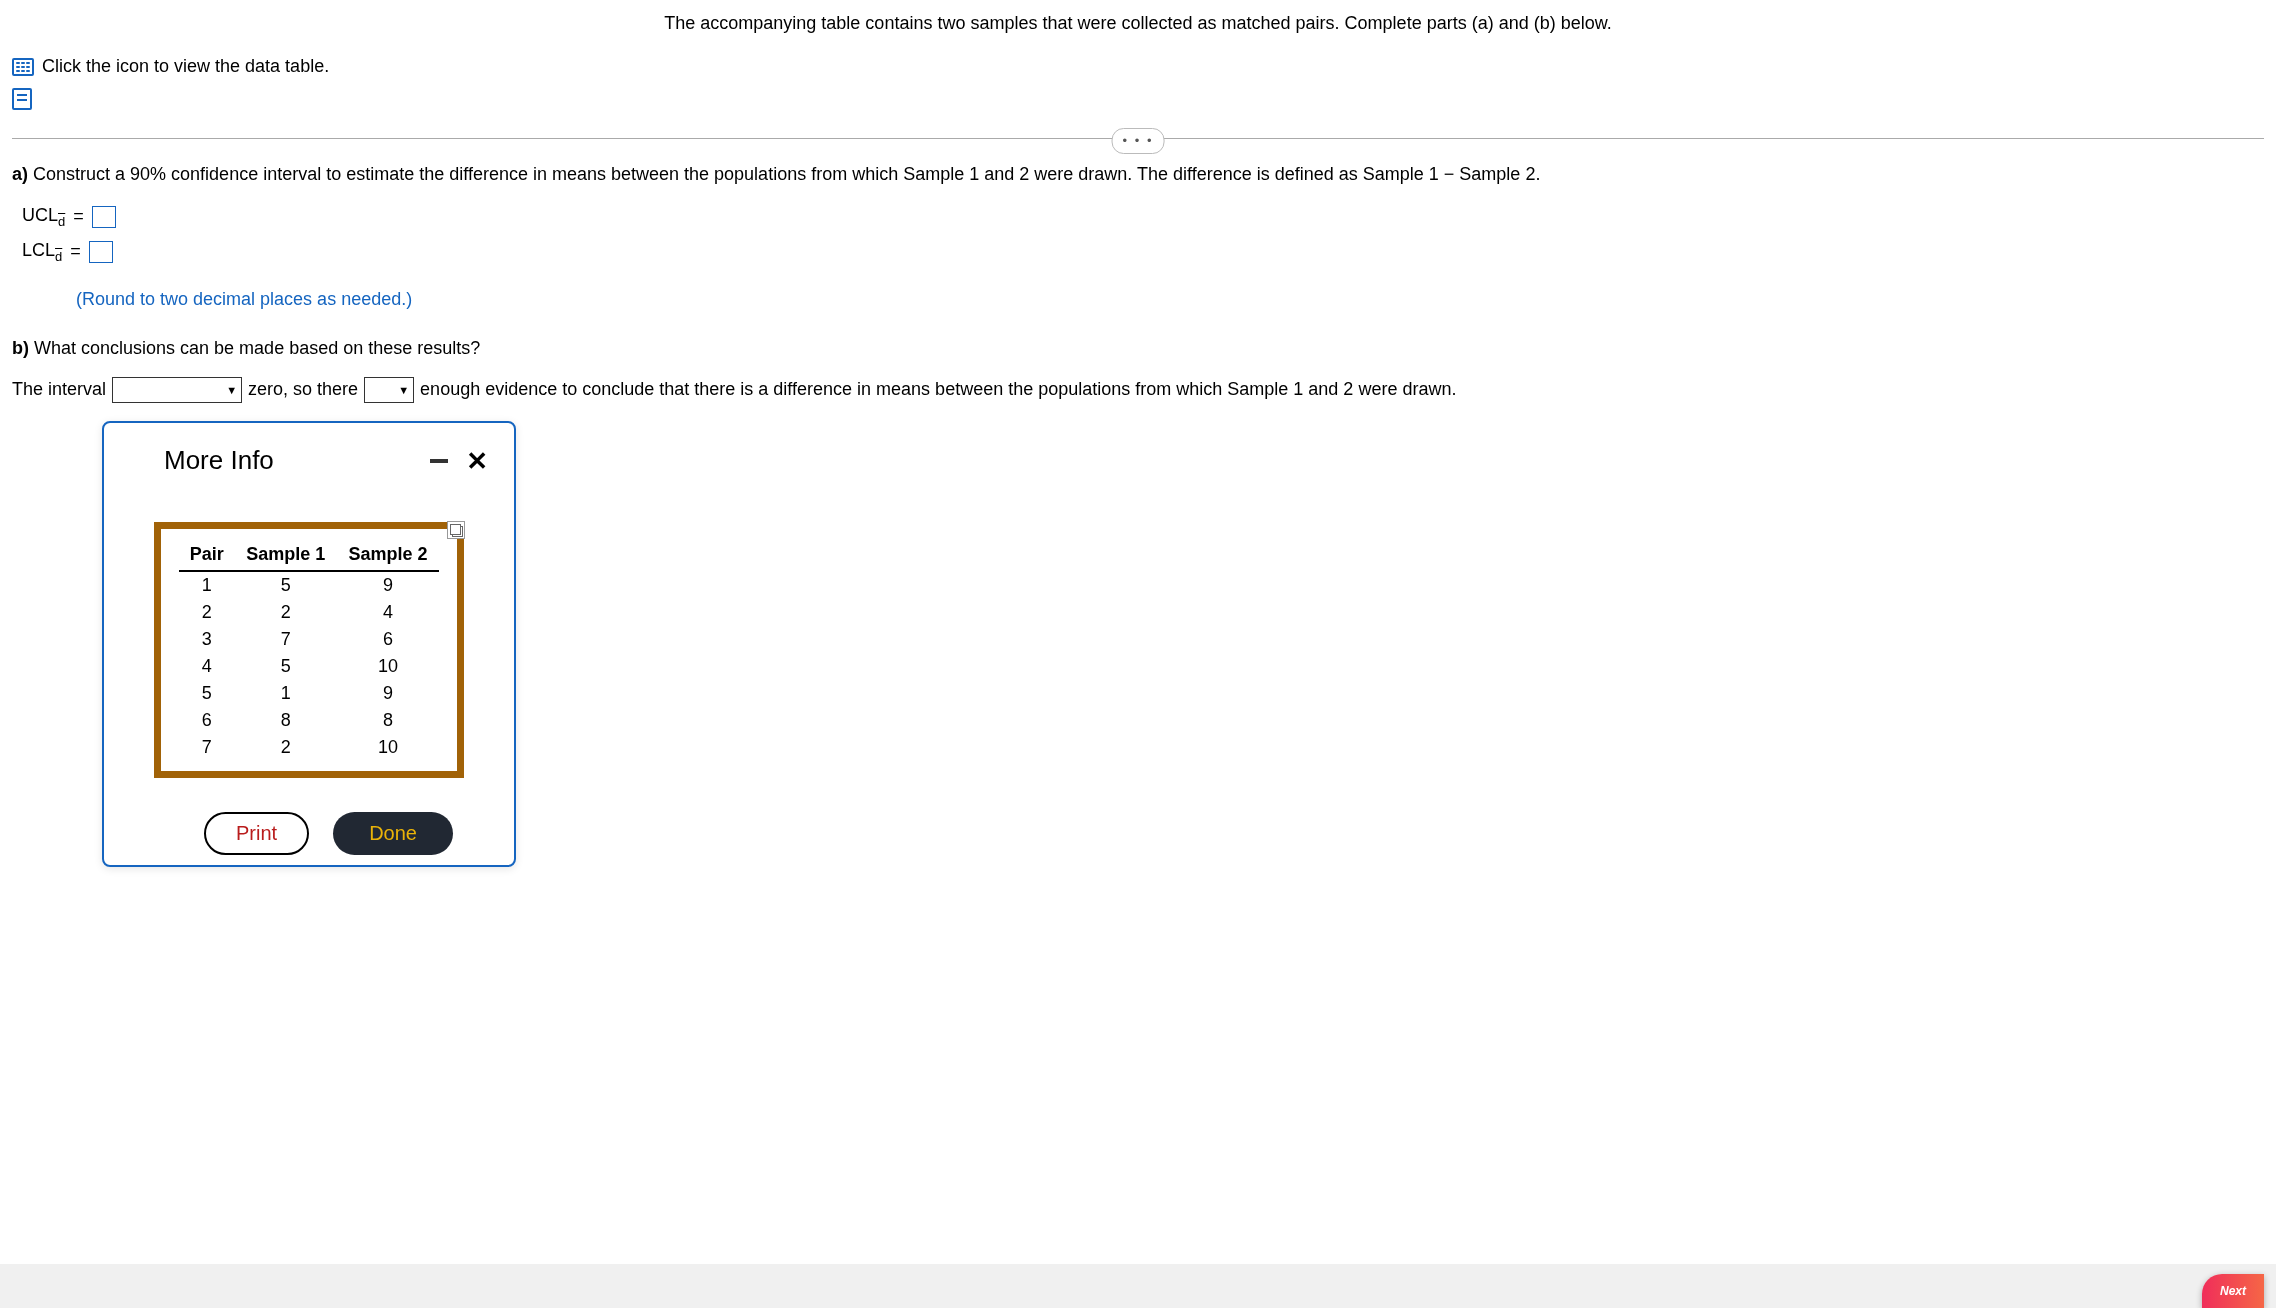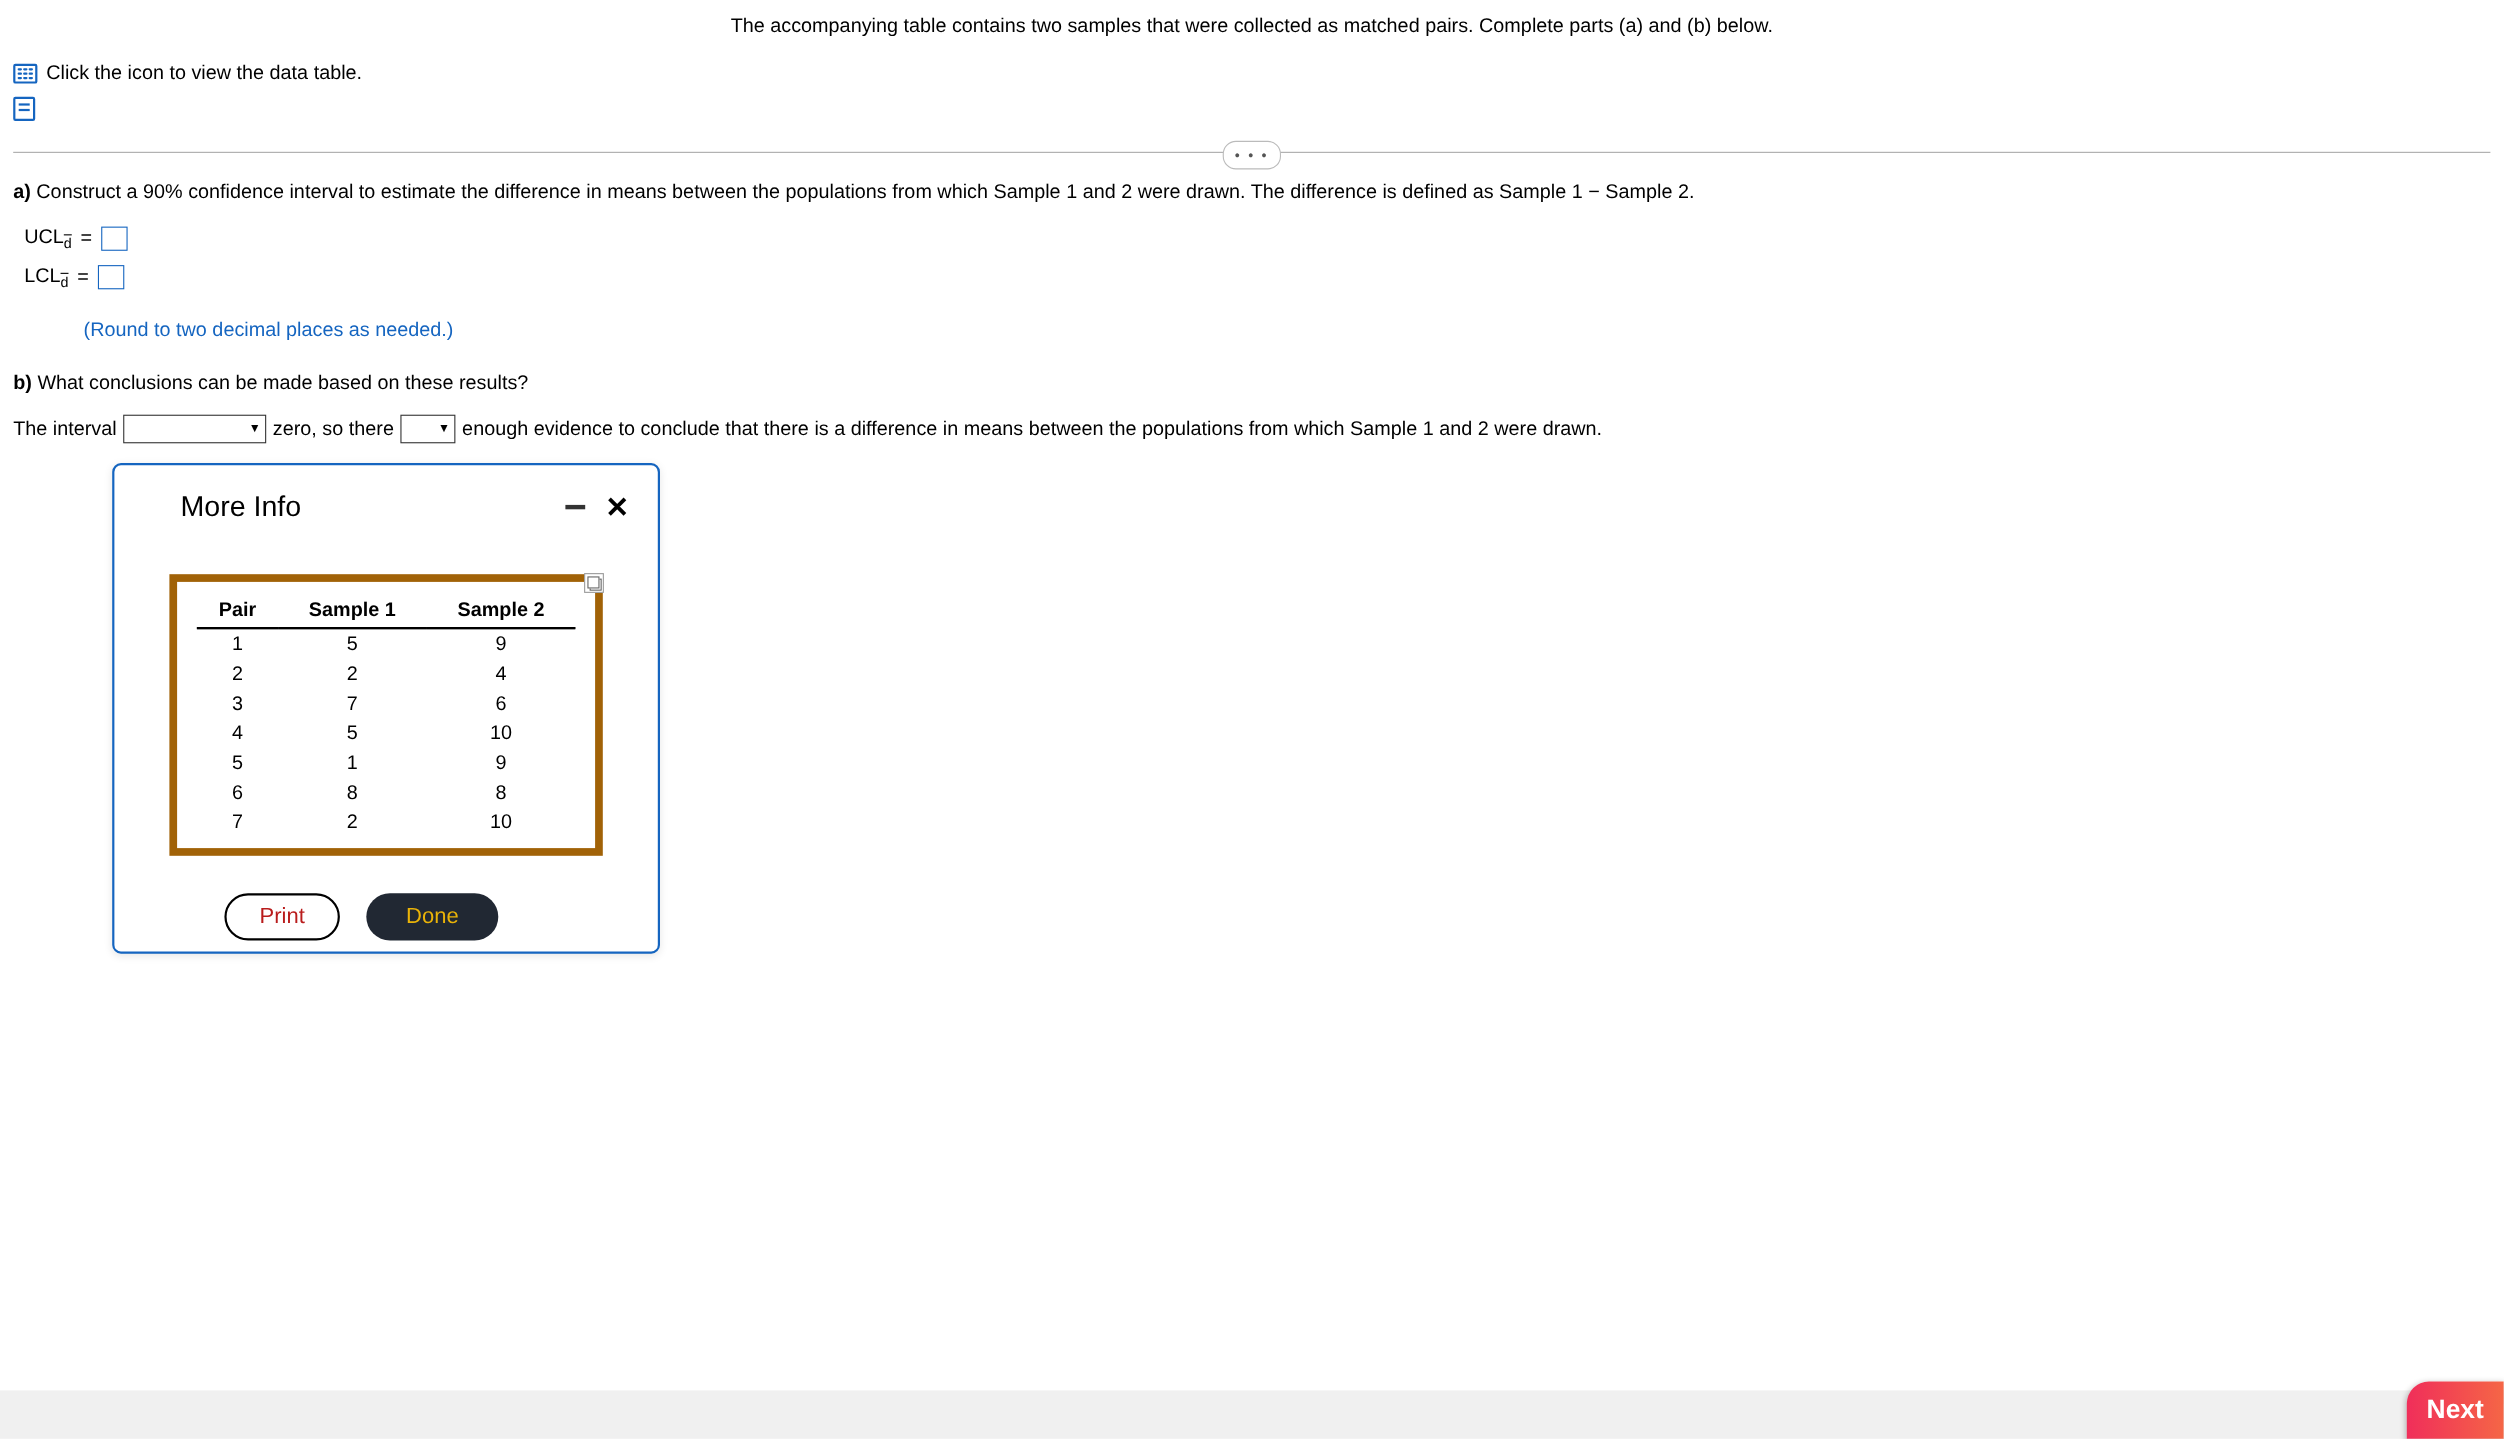--- a/index.html
+++ b/index.html
@@ -148,21 +148,21 @@
       width: 50px;
     }
     .dropdown-arrow {
       font-size: 11px;
       color: #000;
     }
     .modal {
       position: relative;
       margin-top: 18px;
       margin-left: 90px;
-      width: 498px;
+      width: 414px;
       border: 2px solid #1565c0;
       border-radius: 8px;
       background: #fff;
       box-shadow: 0 2px 8px rgba(0,0,0,0.1);
     }
     .modal-header {
       display: flex;
       align-items: center;
       justify-content: space-between;
       padding: 18px 26px 6px 60px;
@@ -271,29 +271,30 @@
       bottom: 0;
       left: 0;
       right: 0;
       height: 44px;
       background: #f0f0f0;
       z-index: -1;
     }
     .next-btn {
       position: fixed;
       bottom: 0;
-      right: 0;
+      right: 12px;
       background: linear-gradient(90deg, #f02e5a, #f56646);
       color: #fff;
       padding: 8px 18px;
       border-radius: 20px 0 0 0;
       font-weight: bold;
-      font-size: 24px;
+      font-size: 12px;
       cursor: pointer;
       box-shadow: 0 2px 6px rgba(0,0,0,0.3);
+      font-style: italic;
     }
   </style>
 </head>
 <body>
 
 <div class="header-text">The accompanying table contains two samples that were collected as matched pairs. Complete parts (a) and (b) below.</div>
 
 <div class="icon-link-row">
   <span class="table-icon">
     <span class="table-icon-row">

